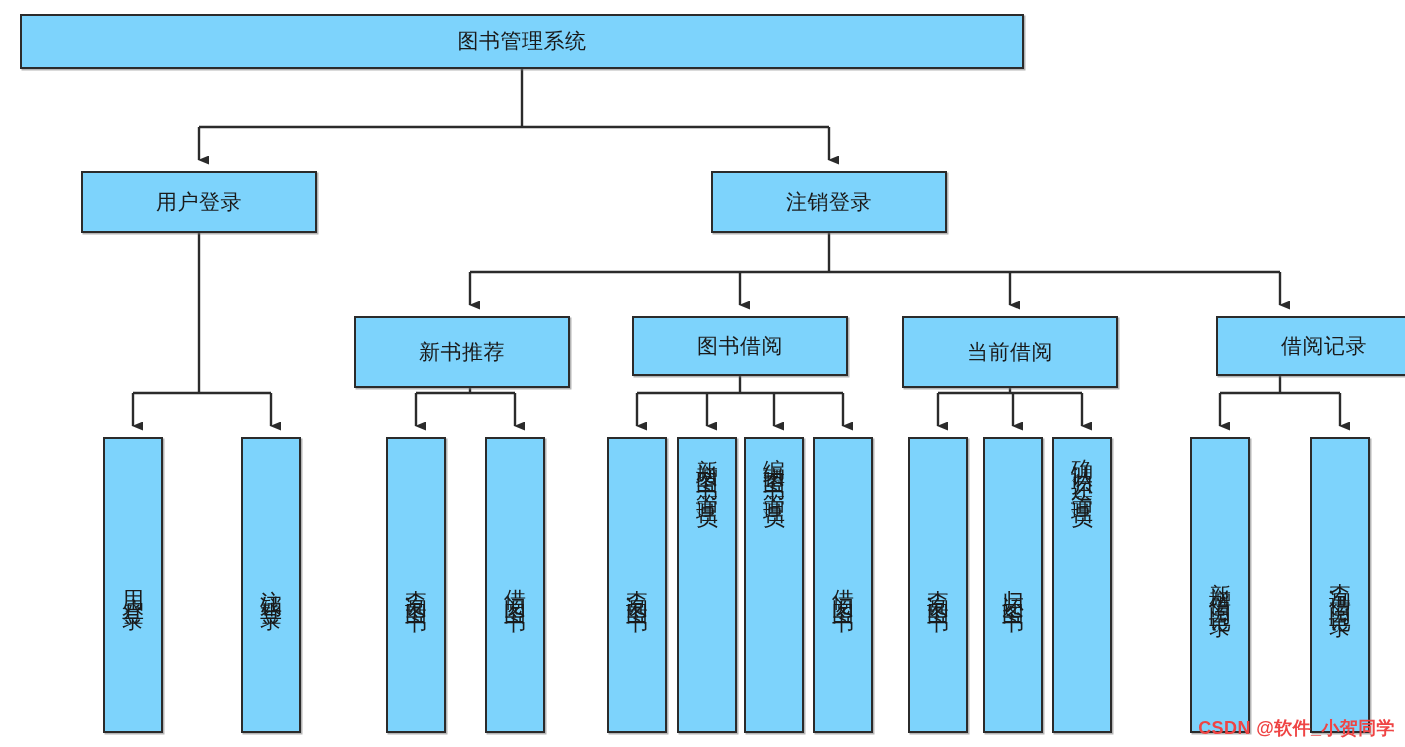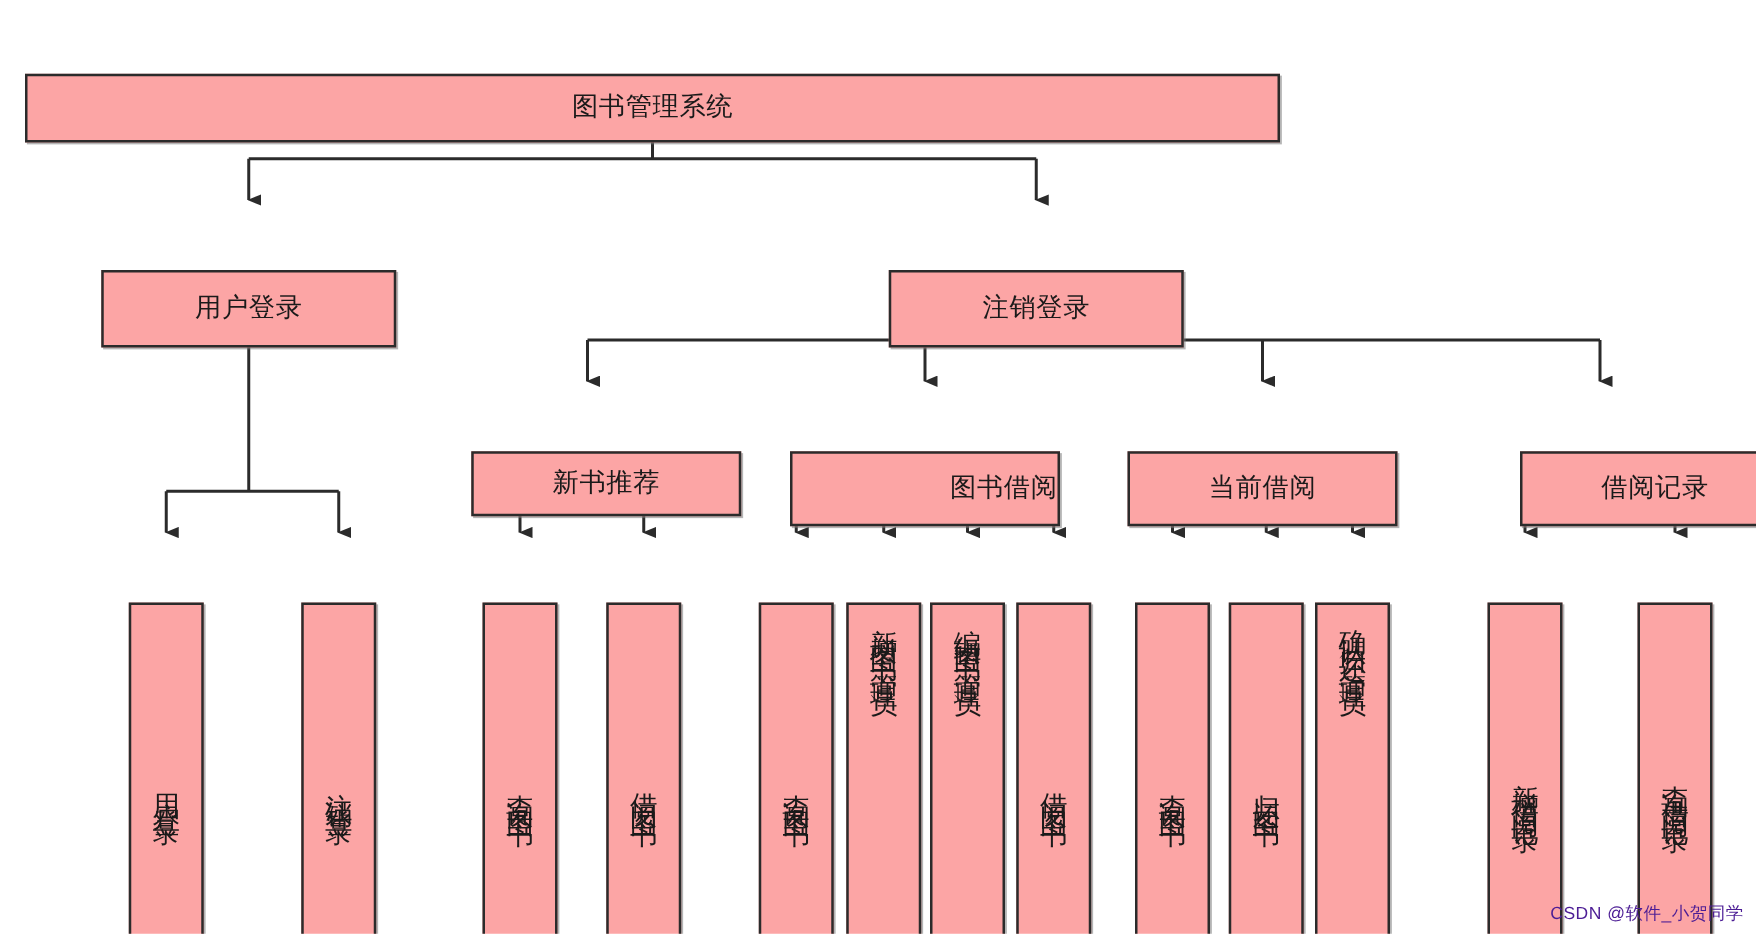--- a/index.html
+++ b/index.html
@@ -24,28 +24,27 @@
     position: absolute;
     left: 0;
     top: 0;
     width: 1405px;
     height: 747px;
     pointer-events: none;
   }
   .node {
     position: absolute;
     box-sizing: border-box;
-    background: #fca5a5;
+    background: #7dd3fc;
     border: 2px solid #2b2b2b;
     box-shadow: 1.5px 1.5px 0 0 rgba(120,120,120,0.55);
     display: flex;
     align-items: center;
     justify-content: center;
     overflow: hidden;
-    margin-top: 45px;
   }
   .node-label {
     color: #1a1a1a;
     font-size: 21px;
     line-height: 1.18;
     letter-spacing: 0.5px;
     white-space: nowrap;
   }
   
   .node.vertical {
@@ -60,25 +59,26 @@
     white-space: nowrap;
     padding-top: 2px;
   }
   .node.vertical.centered {
     align-items: center;
   }
   .watermark {
     position: absolute;
     right: 10px;
     bottom: 7px;
-    font-size: 14px;
-    color: #4c1d95;
+    font-size: 18px;
+    color: #ef4444;
     letter-spacing: 0.4px;
     white-space: nowrap;
     user-select: none;
+    font-weight: bold;
   }
 </style>
 </head>
 <body>
 
 <div id="diagram-root">
   <svg class="edges" viewBox="0 0 1405 747">
     <defs>
       <marker id="arrowhead" markerWidth="9" markerHeight="11" refX="4.5" refY="10" orient="auto" markerUnits="userSpaceOnUse">
         <path d="M0,0 L9,0 L4.5,11 Z" fill="#2b2b2b"></path>
@@ -123,27 +123,27 @@
   <div id="node-layer">
       <div class="node" style="left: 20px; top: 14px; width: 1004px; height: 55px;">
         <span class="node-label">图书管理系统</span>
       </div>
       <div class="node" style="left: 81px; top: 171px; width: 236px; height: 62px;">
         <span class="node-label">用户登录</span>
       </div>
       <div class="node" style="left: 711px; top: 171px; width: 236px; height: 62px;">
         <span class="node-label">注销登录</span>
       </div>
-      <div class="node" style="left: 377px; top: 316px; width: 216px; height: 52px;">
+      <div class="node" style="left: 354px; top: 316px; width: 216px; height: 72px;">
         <span class="node-label">新书推荐</span>
       </div>
-      <div class="node" style="left: 632px; top: 316px; width: 216px; height: 60px; justify-content: flex-end;">
+      <div class="node" style="left: 632px; top: 316px; width: 216px; height: 60px;">
         <span class="node-label">图书借阅</span>
       </div>
-      <div class="node" style="left: 902px; top: 316px; width: 216px; height: 60px; text-align: center;">
+      <div class="node" style="left: 902px; top: 316px; width: 216px; height: 72px; text-align: center;">
         <span class="node-label">当前借阅</span>
       </div>
       <div class="node" style="left: 1216px; top: 316px; width: 216px; height: 60px;">
         <span class="node-label">借阅记录</span>
       </div>
       <div class="node vertical centered" style="left: 103px; top: 437px; width: 60px; height: 296px;">
         <span class="node-label">用户登录</span>
       </div>
       <div class="node vertical centered" style="left: 241px; top: 437px; width: 60px; height: 296px;">
         <span class="node-label">注销登录</span>

